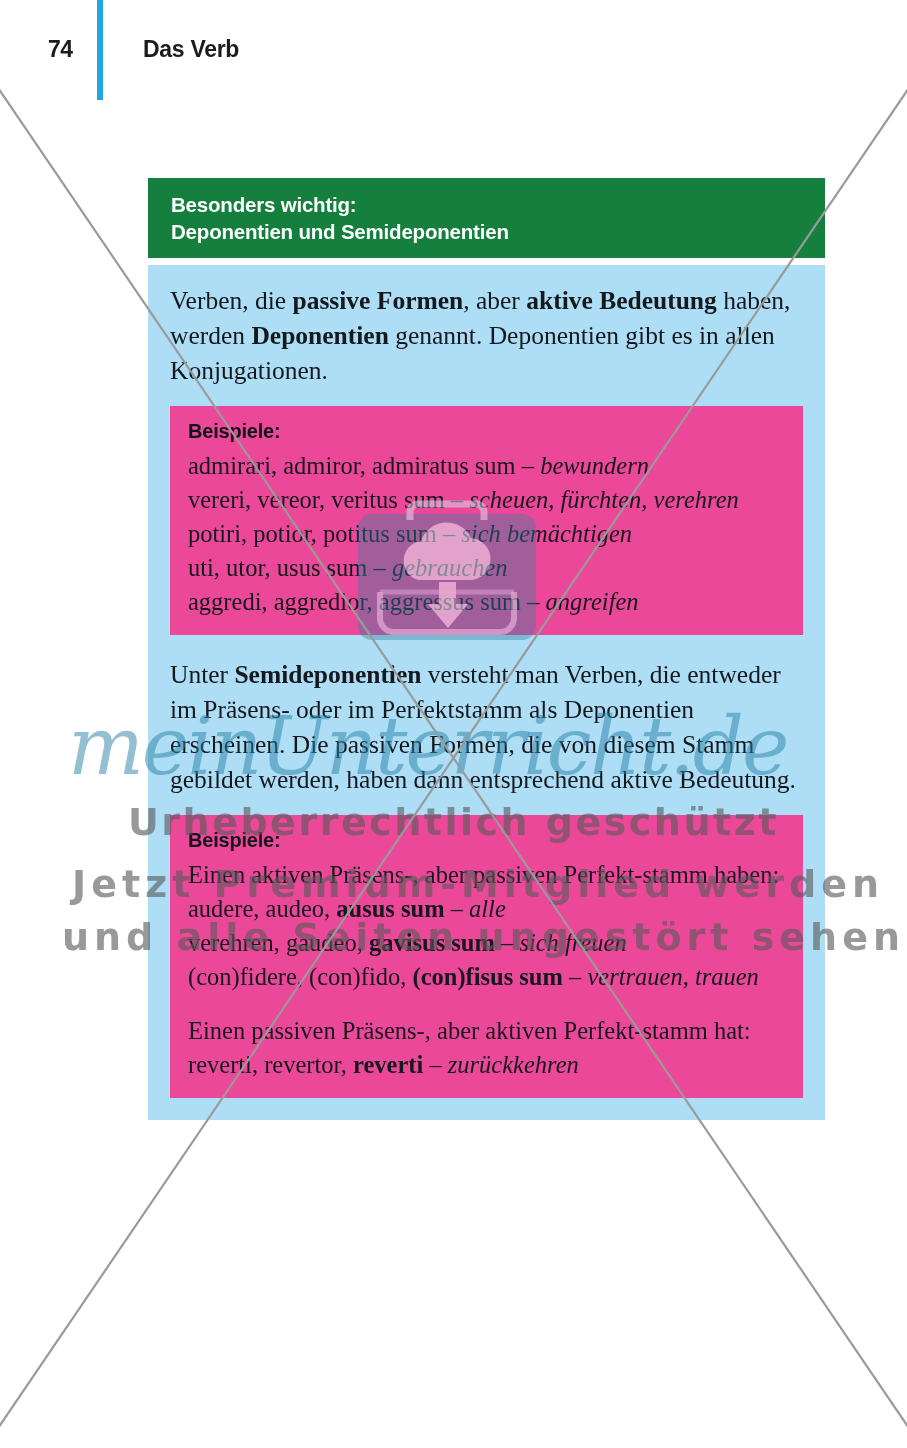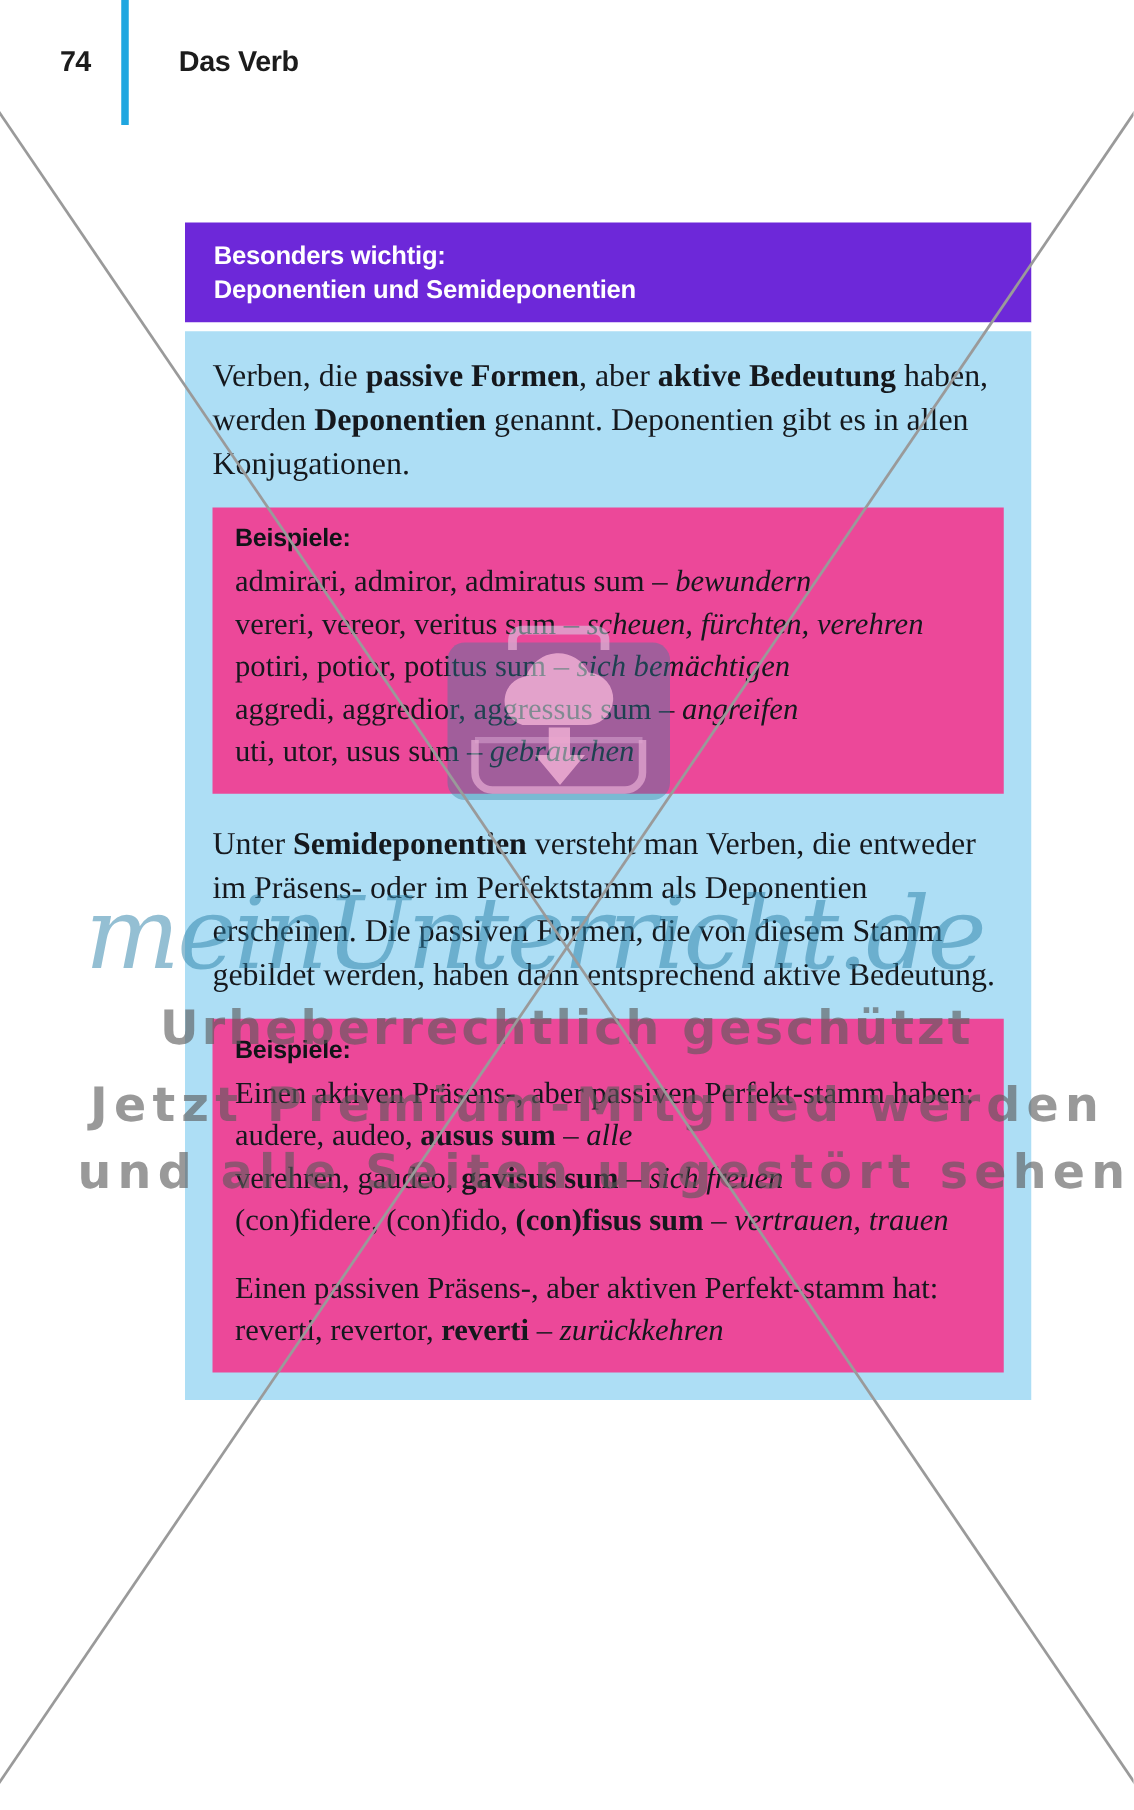--- a/index.html
+++ b/index.html
@@ -62,21 +62,21 @@
   }
 
   
   .info-box {
     position: absolute;
     left: 148px;
     top: 178px;
     width: 677px;
   }
   .info-box-header {
-    background: #6d28d9;
+    background: #15803d;
     color: #ffffff;
     font-family: "Liberation Sans", sans-serif;
     font-weight: bold;
     font-size: 20.5px;
     line-height: 27px;
     padding: 13px 0 13px 23px;
     letter-spacing: -0.2px;
   }
   .info-box-header .hline { display: block; }
   .gap-white {
@@ -191,22 +191,22 @@
   <div class="info-box-body">
 
     <p class="body-para"><span>Verben, die </span><b>passive Formen</b><span>, aber </span><b>aktive Bedeutung</b><span> haben, werden </span><b>Deponentien</b><span> genannt. Deponentien gibt es in allen Konjugationen.</span></p>
 
     <div class="example-box">
       <div class="example-title">Beispiele:</div>
       <div id="ex1-lines">
           <div class="example-line"><span>admirari, admiror, admiratus sum – </span><i>bewundern</i></div>
           <div class="example-line"><span>vereri, vereor, veritus sum – </span><i>scheuen, fürchten, verehren</i></div>
           <div class="example-line"><span>potiri, potior, potitus sum – </span><i>sich bemächtigen</i></div>
+          <div class="example-line"><span>uti, utor, usus sum – </span><i>gebrauchen</i></div>
           <div class="example-line"><span>aggredi, aggredior, aggressus sum – </span><i>angreifen</i></div>
-          <div class="example-line"><span>uti, utor, usus sum – </span><i>gebrauchen</i></div>
         </div>
     </div>
 
     <p class="body-para mid-para"><span>Unter </span><b>Semideponentien</b><span> versteht man Verben, die entweder im Präsens- oder im Perfektstamm als Deponentien erscheinen. Die passiven Formen, die von diesem Stamm gebildet werden, haben dann entsprechend aktive Bedeutung.</span></p>
 
     <div class="example-box">
       <div class="example-title">Beispiele:</div>
       <div class="sub-lead">Einen aktiven Präsens-, aber passiven Perfekt-stamm haben:</div>
       <div id="ex2-group1">
           <div class="example-line"><span>audere, audeo, </span><b>ausus sum</b><span> – </span><i>alle</i></div>

